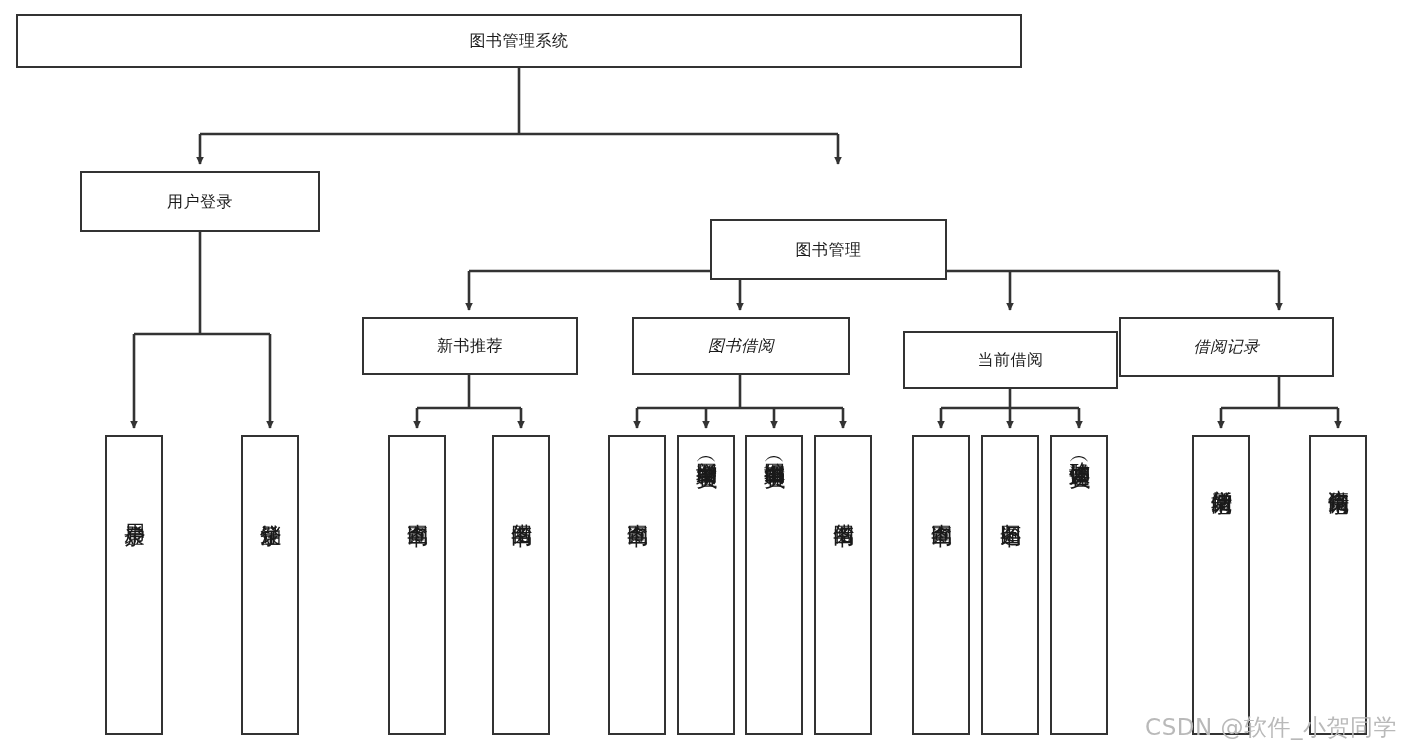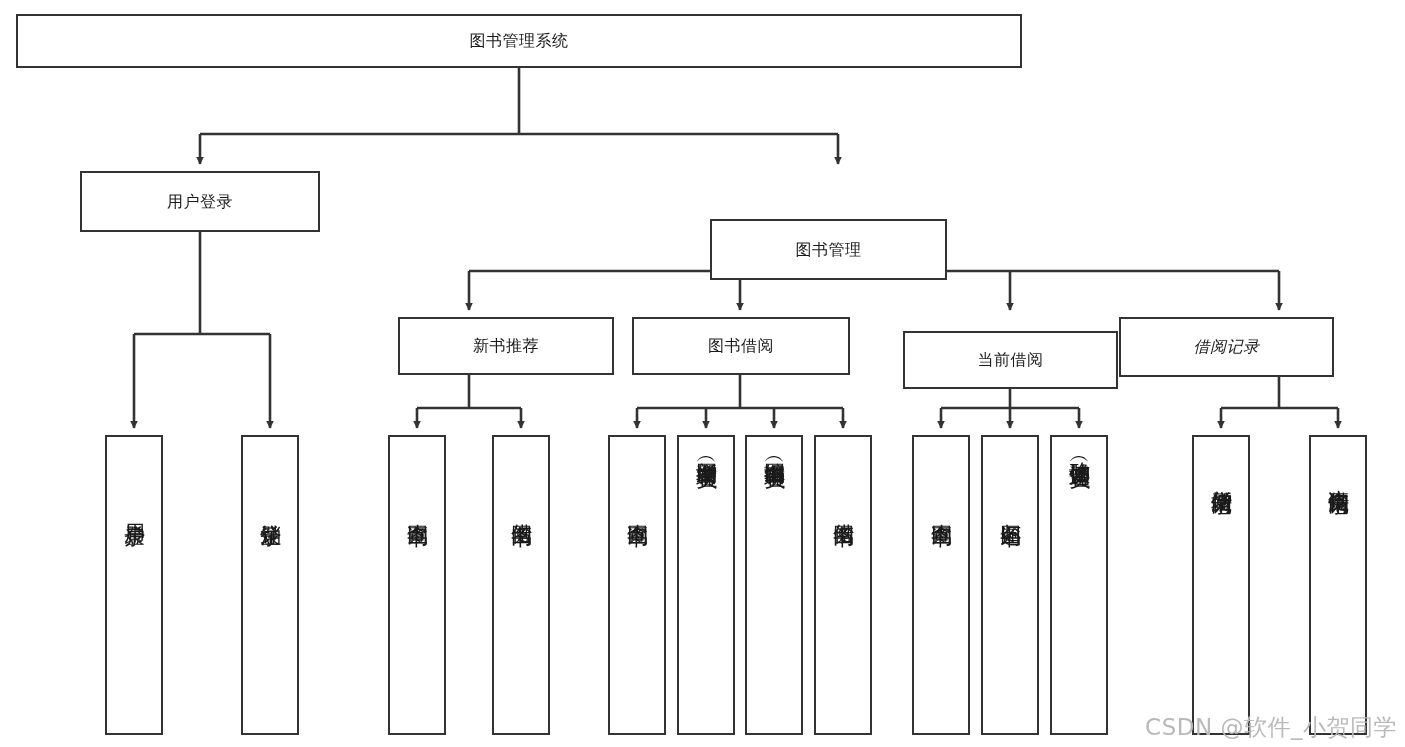--- a/index.html
+++ b/index.html
@@ -130,25 +130,25 @@
   </div>
 
   <div class="node-box" style="left:80px; top:171px; width:240px; height:61px;">
     <span class="node-label-h">用户登录</span>
   </div>
 
   <div class="node-box" style="left:710px; top:171px; width:237px; height:61px;margin-top:48px;">
     <span class="node-label-h">图书管理</span>
   </div>
 
-  <div class="node-box" style="left:362px; top:317px; width:216px; height:58px;margin-left:36px;">
+  <div class="node-box" style="left:362px; top:317px; width:216px; height:58px;">
     <span class="node-label-h">新书推荐</span>
   </div>
 
-  <div class="node-box" style="left:632px; top:317px; width:218px; height:58px;">
+  <div class="node-box" style="left:632px; top:317px; width:218px; height:58px;font-style:italic;">
     <span class="node-label-h">图书借阅</span>
   </div>
 
   <div class="node-box" style="left:903px; top:331px; width:215px; height:58px;">
     <span class="node-label-h">当前借阅</span>
   </div>
 
   <div class="node-box" style="left:1119px; top:317px; width:215px; height:60px;font-style:italic;">
     <span class="node-label-h">借阅记录</span>
   </div>

